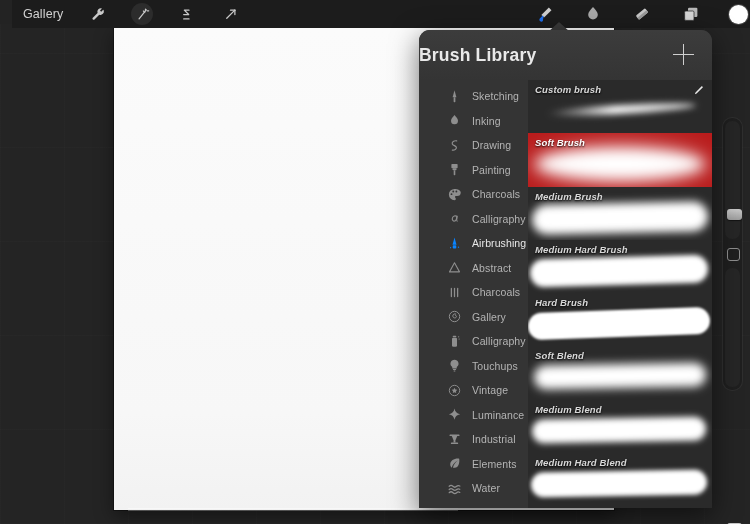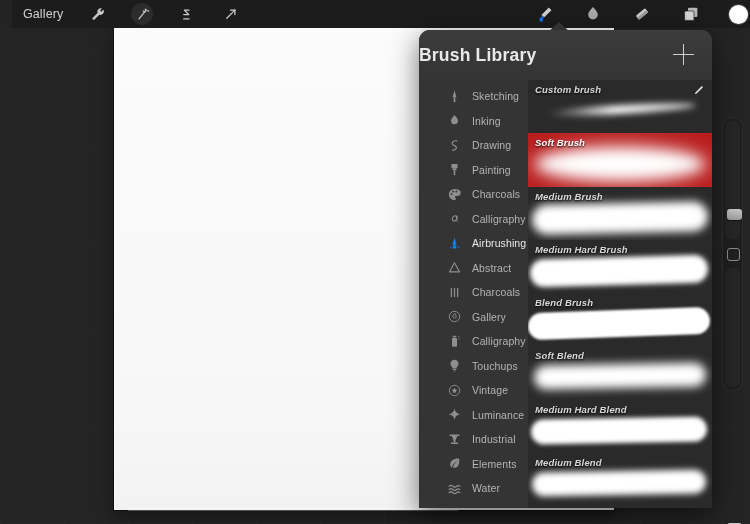--- a/index.html
+++ b/index.html
@@ -488,37 +488,37 @@
           <div class="brush">
             <div class="stroke s-medhard">
               <i></i>
             </div>
             <div class="bname">Medium Hard Brush</div>
           </div>
           <div class="brush">
             <div class="stroke s-hard">
               <i></i>
             </div>
-            <div class="bname">Blend Brush</div>
+            <div class="bname">Hard Brush</div>
           </div>
           <div class="brush">
             <div class="stroke s-softblend">
               <i></i>
             </div>
             <div class="bname">Soft Blend</div>
           </div>
           <div class="brush">
+            <div class="stroke s-medblend">
+              <i></i>
+            </div>
+            <div class="bname">Medium Blend</div>
+          </div>
+          <div class="brush">
             <div class="stroke s-medhardblend">
               <i></i>
             </div>
             <div class="bname">Medium Hard Blend</div>
-          </div>
-          <div class="brush">
-            <div class="stroke s-medblend">
-              <i></i>
-            </div>
-            <div class="bname">Medium Blend</div>
           </div>
         </div>
     </div>
   </div>
 
 </div>
 
 </body></html>

